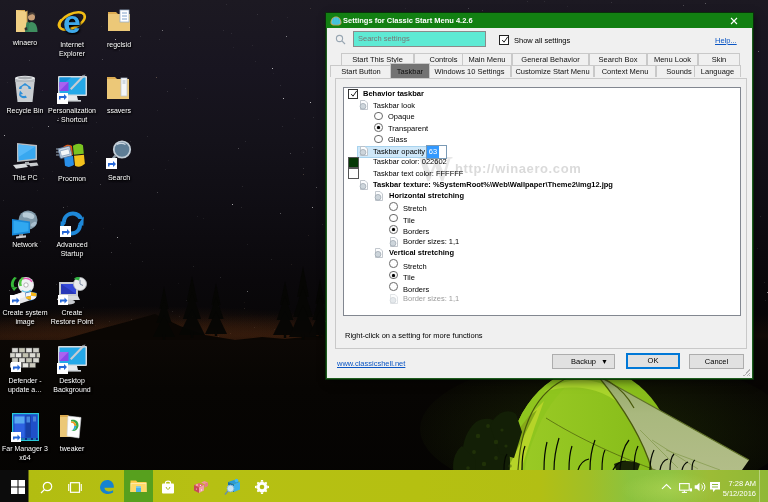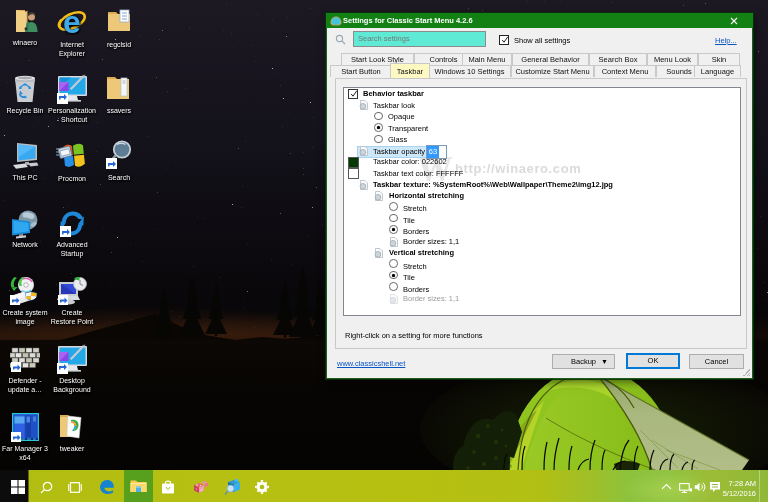--- a/index.html
+++ b/index.html
@@ -484,37 +484,37 @@
         <line x1="6.9" y1="6.9" x2="10" y2="10" stroke="#98a6b2" stroke-width="1.2"></line>
       </svg>
     <div class="abs" style="left:26px;top:17px;width:133px;height:16px;background:#5eead4;border:1px solid #8b8b8b;font-size:7.5px;line-height:14px;color:#777;padding-left:4px">Search settings</div>
     <div class="abs" style="left:172px;top:21px;width:10px;height:10px;background:#fff;border:1px solid #222"></div>
     <svg class="abs" style="left:173px;top:21px" width="10" height="10" viewBox="0 0 10 10">
         <path d="M2.2,5 L4,7.2 L7.8,1.8" fill="none" stroke="#222" stroke-width="1.0"></path>
       </svg>
     <div class="abs f9" style="left:187px;top:21px">Show all settings</div>
     <div class="abs f9 lnk" style="left:388px;top:21px">Help...</div>
 
-    <div class="tab" style="left:14px;top:39px;width:73px">Start Look Style</div>
+    <div class="tab" style="left:14px;top:39px;width:73px">Start This Style</div>
     <div class="tab" style="left:87px;top:39px;width:59px">Controls</div>
     <div class="tab" style="left:135px;top:39px;width:50px">Main Menu</div>
     <div class="tab" style="left:185px;top:39px;width:77px">General Behavior</div>
     <div class="tab" style="left:262px;top:39px;width:58px">Search Box</div>
     <div class="tab" style="left:320px;top:39px;width:51px">Menu Look</div>
     <div class="tab" style="left:371px;top:39px;width:42px">Skin</div>
 
     <div class="abs" style="left:8px;top:64px;width:412px;height:271px;background:#f0f0f0;border:1px solid #c9c9c9"></div>
 
     <div class="tab" style="left:3px;top:51px;width:62px">Start Button</div>
     <div class="tab" style="left:101px;top:51px;width:83px">Windows 10 Settings</div>
     <div class="tab" style="left:184px;top:51px;width:83px">Customize Start Menu</div>
     <div class="tab" style="left:267px;top:51px;width:62px">Context Menu</div>
     <div class="tab" style="left:329px;top:51px;width:46px">Sounds</div>
     <div class="tab" style="left:367px;top:51px;width:47px">Language</div>
-    <div class="tab" style="left:63px;top:48.5px;width:40px;height:15px;background:#fef9c3;line-height:15px">Taskbar</div>
+    <div class="tab" style="left:63px;top:48.5px;width:40px;height:15px;background:#737373;line-height:15px">Taskbar</div>
 
     <div class="abs" style="left:16px;top:73px;width:398px;height:229px;background:#fff;border:1px solid #828790"></div>
 
     <div class="abs" style="left:90px;top:134px;font-size:36px;font-weight:bold;color:rgba(160,160,160,.25);font-family:'Liberation Serif',serif">W</div>
     <div class="abs" style="left:128px;top:147px;font-size:13px;font-weight:bold;color:rgba(158,158,158,.38);letter-spacing:0.6px">http://winaero.com</div>
 
     <div class="abs" style="left:21px;top:75px;width:10px;height:10px;background:#fff;border:1px solid #333"></div>
     <svg class="abs" style="left:22px;top:75px" width="10" height="10" viewBox="0 0 10 10">
         <path d="M2.2,5 L4,7.2 L7.8,1.8" fill="none" stroke="#222" stroke-width="1.0"></path>
       </svg>

